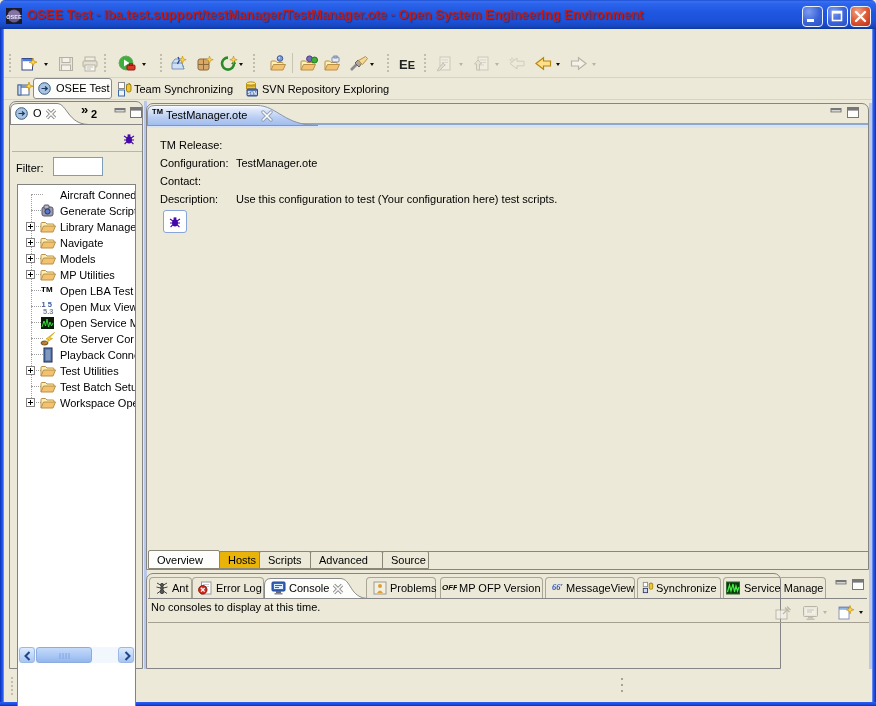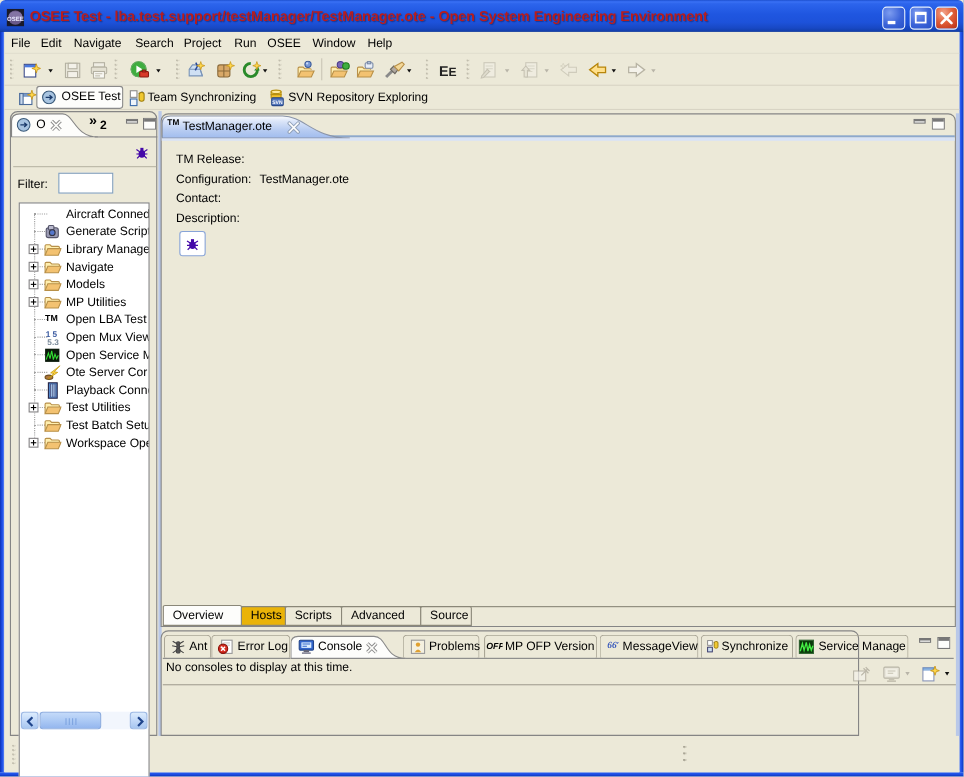--- a/index.html
+++ b/index.html
@@ -78,31 +78,20 @@
     </svg>
   </div>
 <div class="abs tbtn cls">
     <svg width="19" height="19" viewBox="0 0 19 19">
       <path d="M5 5 L14 14 M14 5 L5 14" stroke="#fff" stroke-width="2.4" stroke-linecap="round"></path>
     </svg>
   </div>
 
 <div class="abs" id="client">
 
-  <div class="abs" id="menubar">
-    <span style="left:6px">File</span>
-      <span style="left:33px">Edit</span>
-      <span style="left:63px">Navigate</span>
-      <span style="left:119px">Search</span>
-      <span style="left:163px">Project</span>
-      <span style="left:209px">Run</span>
-      <span style="left:239px">OSEE</span>
-      <span style="left:280px">Window</span>
-      <span style="left:330px">Help</span>
-  </div>
 
   <div class="abs" id="perspbar">
     <svg class="abs" style="left:13px;top:2px" width="17" height="17" viewBox="0 0 17 17">
         <rect x="1" y="4" width="11" height="10" fill="#fff" stroke="#4a6a9a"></rect>
         <rect x="1" y="4" width="11" height="3" fill="#7a9ac8"></rect>
         <rect x="1" y="4" width="3" height="10" fill="#c8d8ec" stroke="#4a6a9a"></rect>
         <path d="M12 1 L13 4.2 L16 5.2 L13 6.2 L12 9.4 L11 6.2 L8 5.2 L11 4.2 Z" fill="#ffd84a" stroke="#c8971c" stroke-width="0.8"></path>
       </svg>
     <div class="abs" style="left:29px;top:-1px;width:79px;height:21px;background:#fdfdfb;border:1px solid #8a8a8a;border-radius:3px"></div>
     <svg class="abs" style="left:33.5px;top:3px" width="13" height="13" viewBox="0 0 13 13">
@@ -476,20 +465,21 @@
   <svg class="abs" style="left:114px;top:6px" width="12" height="12" viewBox="0 0 12 12">
     <path d="M2 2 L10 10 M10 2 L2 10" stroke="#90a0b8" stroke-width="3.4" stroke-linecap="round"></path>
     <path d="M2 2 L10 10 M10 2 L2 10" stroke="#fdfdfd" stroke-width="1.6" stroke-linecap="round"></path>
   </svg>
 
   <div class="abs t11" style="left:13px;top:35px">TM Release:</div>
   <div class="abs t11" style="left:13px;top:53px">Configuration:</div>
   <div class="abs t11" style="left:89px;top:53px">TestManager.ote</div>
   <div class="abs t11" style="left:13px;top:71px">Contact:</div>
   <div class="abs t11" style="left:13px;top:89px">Description:</div>
+  <div class="abs t11" style="left:89px;top:89px">Use this configuration to test (Your configuration here) test scripts.</div>
   <div class="abs" style="left:16px;top:106px;width:24px;height:23px;background:#fff;border:1px solid #88a4d8;border-radius:3px">
     <svg class="abs" style="left:5px;top:5px" width="12" height="12" viewBox="0 0 12 12">
       <g fill="#4408a8">
           <ellipse cx="6" cy="7" rx="3" ry="3.4"></ellipse>
           <rect x="4.6" y="1.4" width="2.8" height="3"></rect>
           <path d="M1 3 L4 5 M1 7 L3.6 7 M1.6 11 L4 8.6 M11 3 L8 5 M11 7 L8.4 7 M10.4 11 L8 8.6" stroke="#4408a8" stroke-width="1.1"></path>
         </g>
     </svg>
   </div>
 

